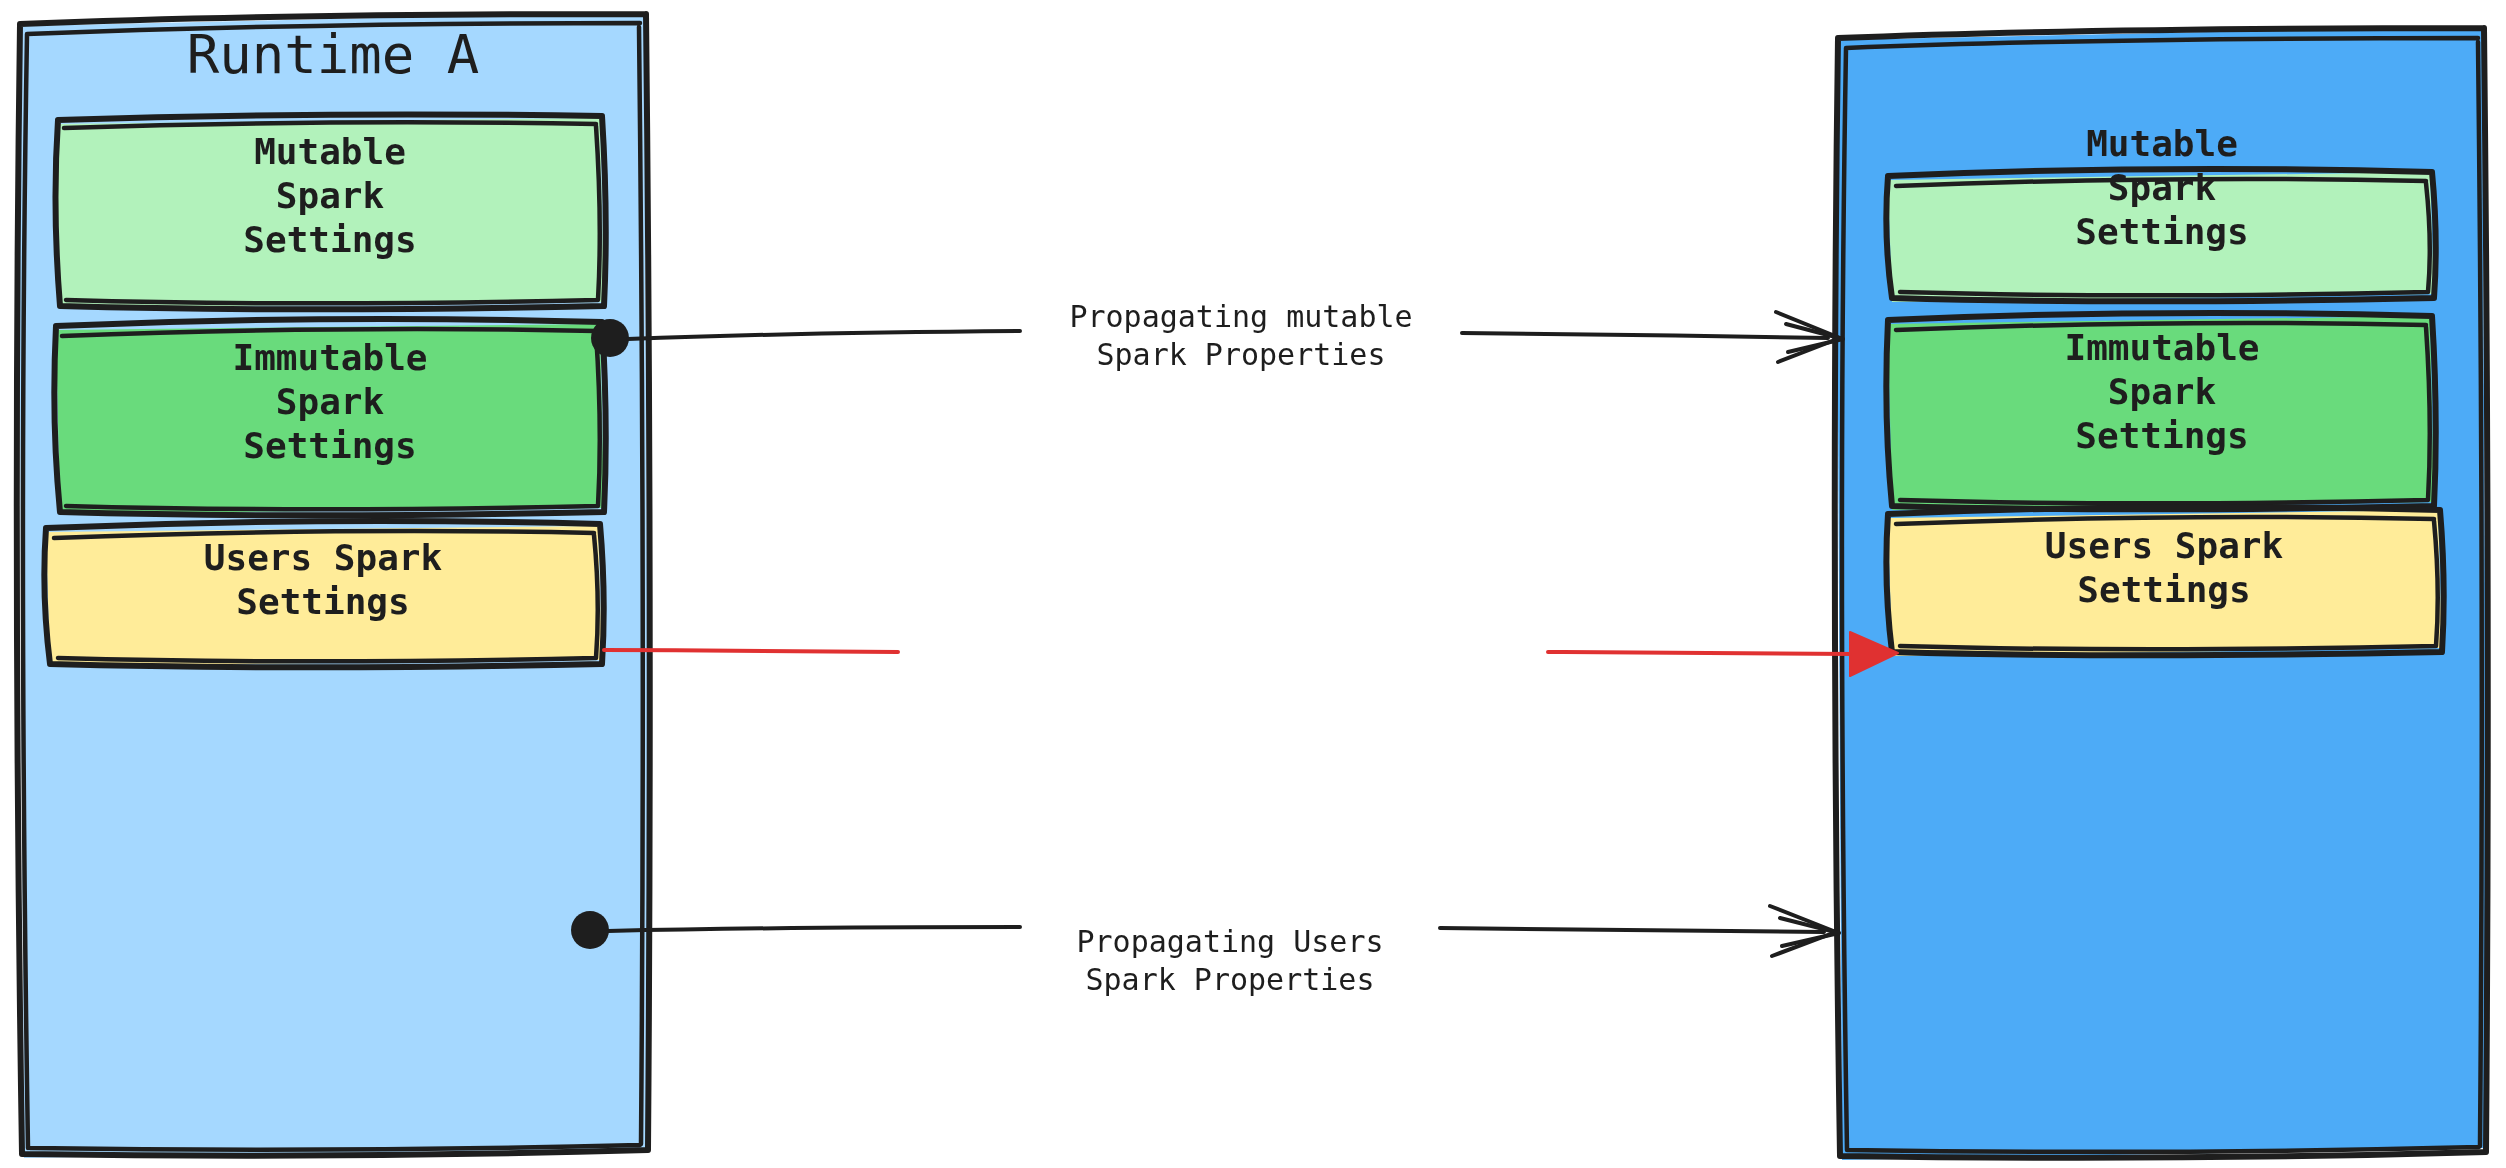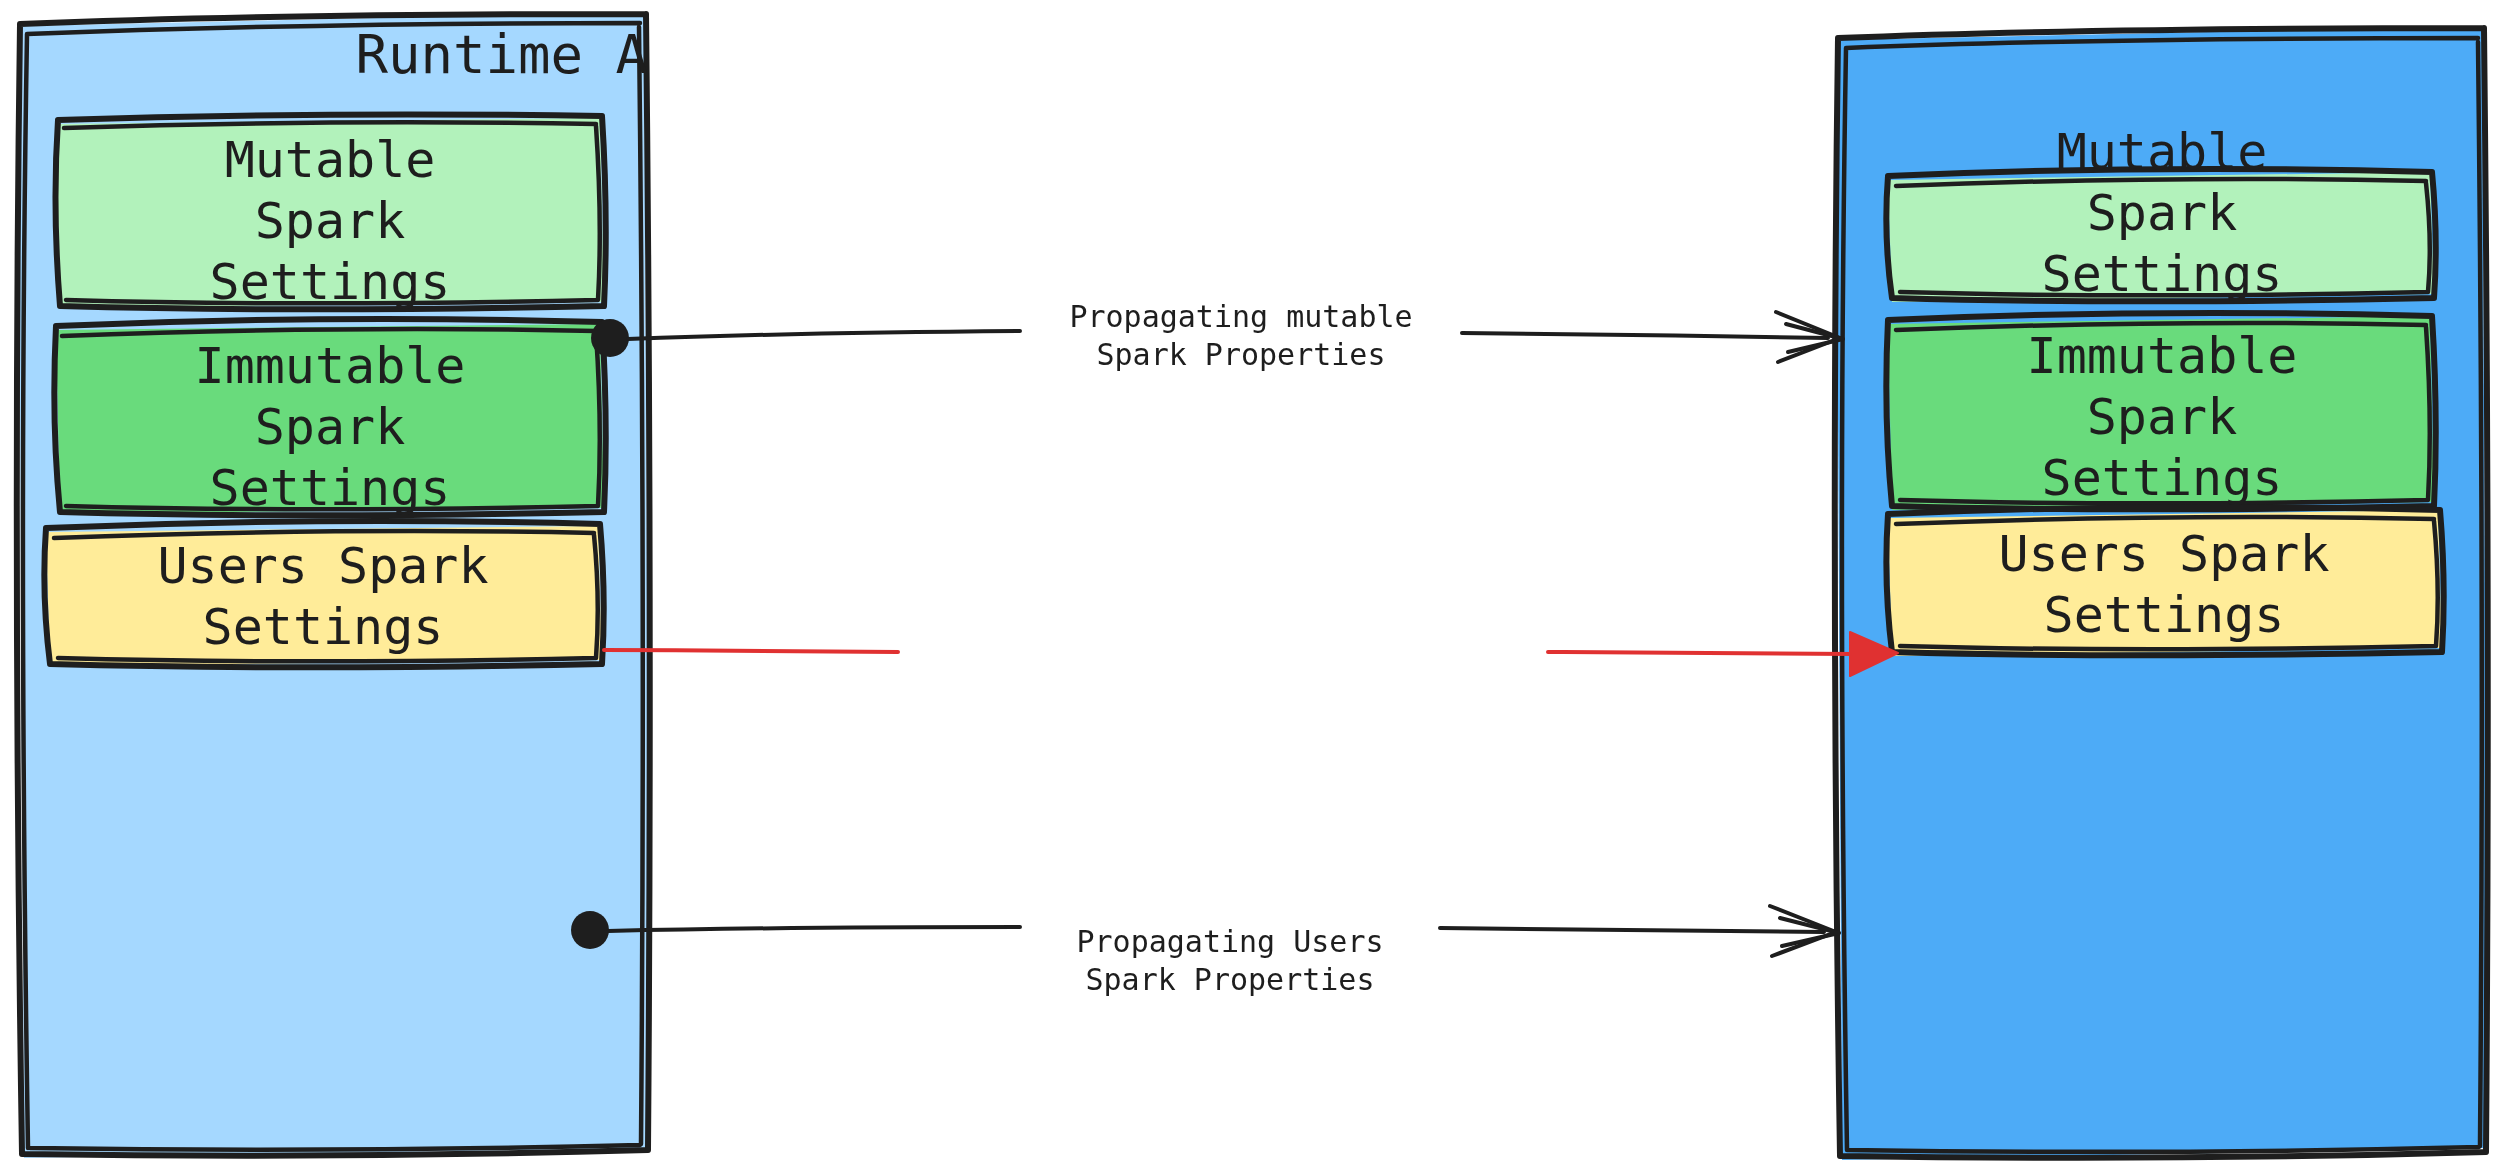--- a/index.html
+++ b/index.html
@@ -69,25 +69,24 @@
     font-family: "DejaVu Sans Mono", monospace;
     text-align: center;
     white-space: pre;
     line-height: 1.22;
     letter-spacing: 0px;
     pointer-events: none;
   }
   .panel-title {
     font-size: 54px;
     font-weight: 400;
-    text-align: right;
   }
   .box-label {
-    font-size: 50px;
-    font-weight: 400;
+    font-size: 36px;
+    font-weight: 700;
   }
   .edge-label {
     font-size: 30px;
     font-weight: 400;
     line-height: 1.25;
   }
   .edge-label-red {
     font-size: 38px;
     font-weight: 400;
     color: #e03131;

